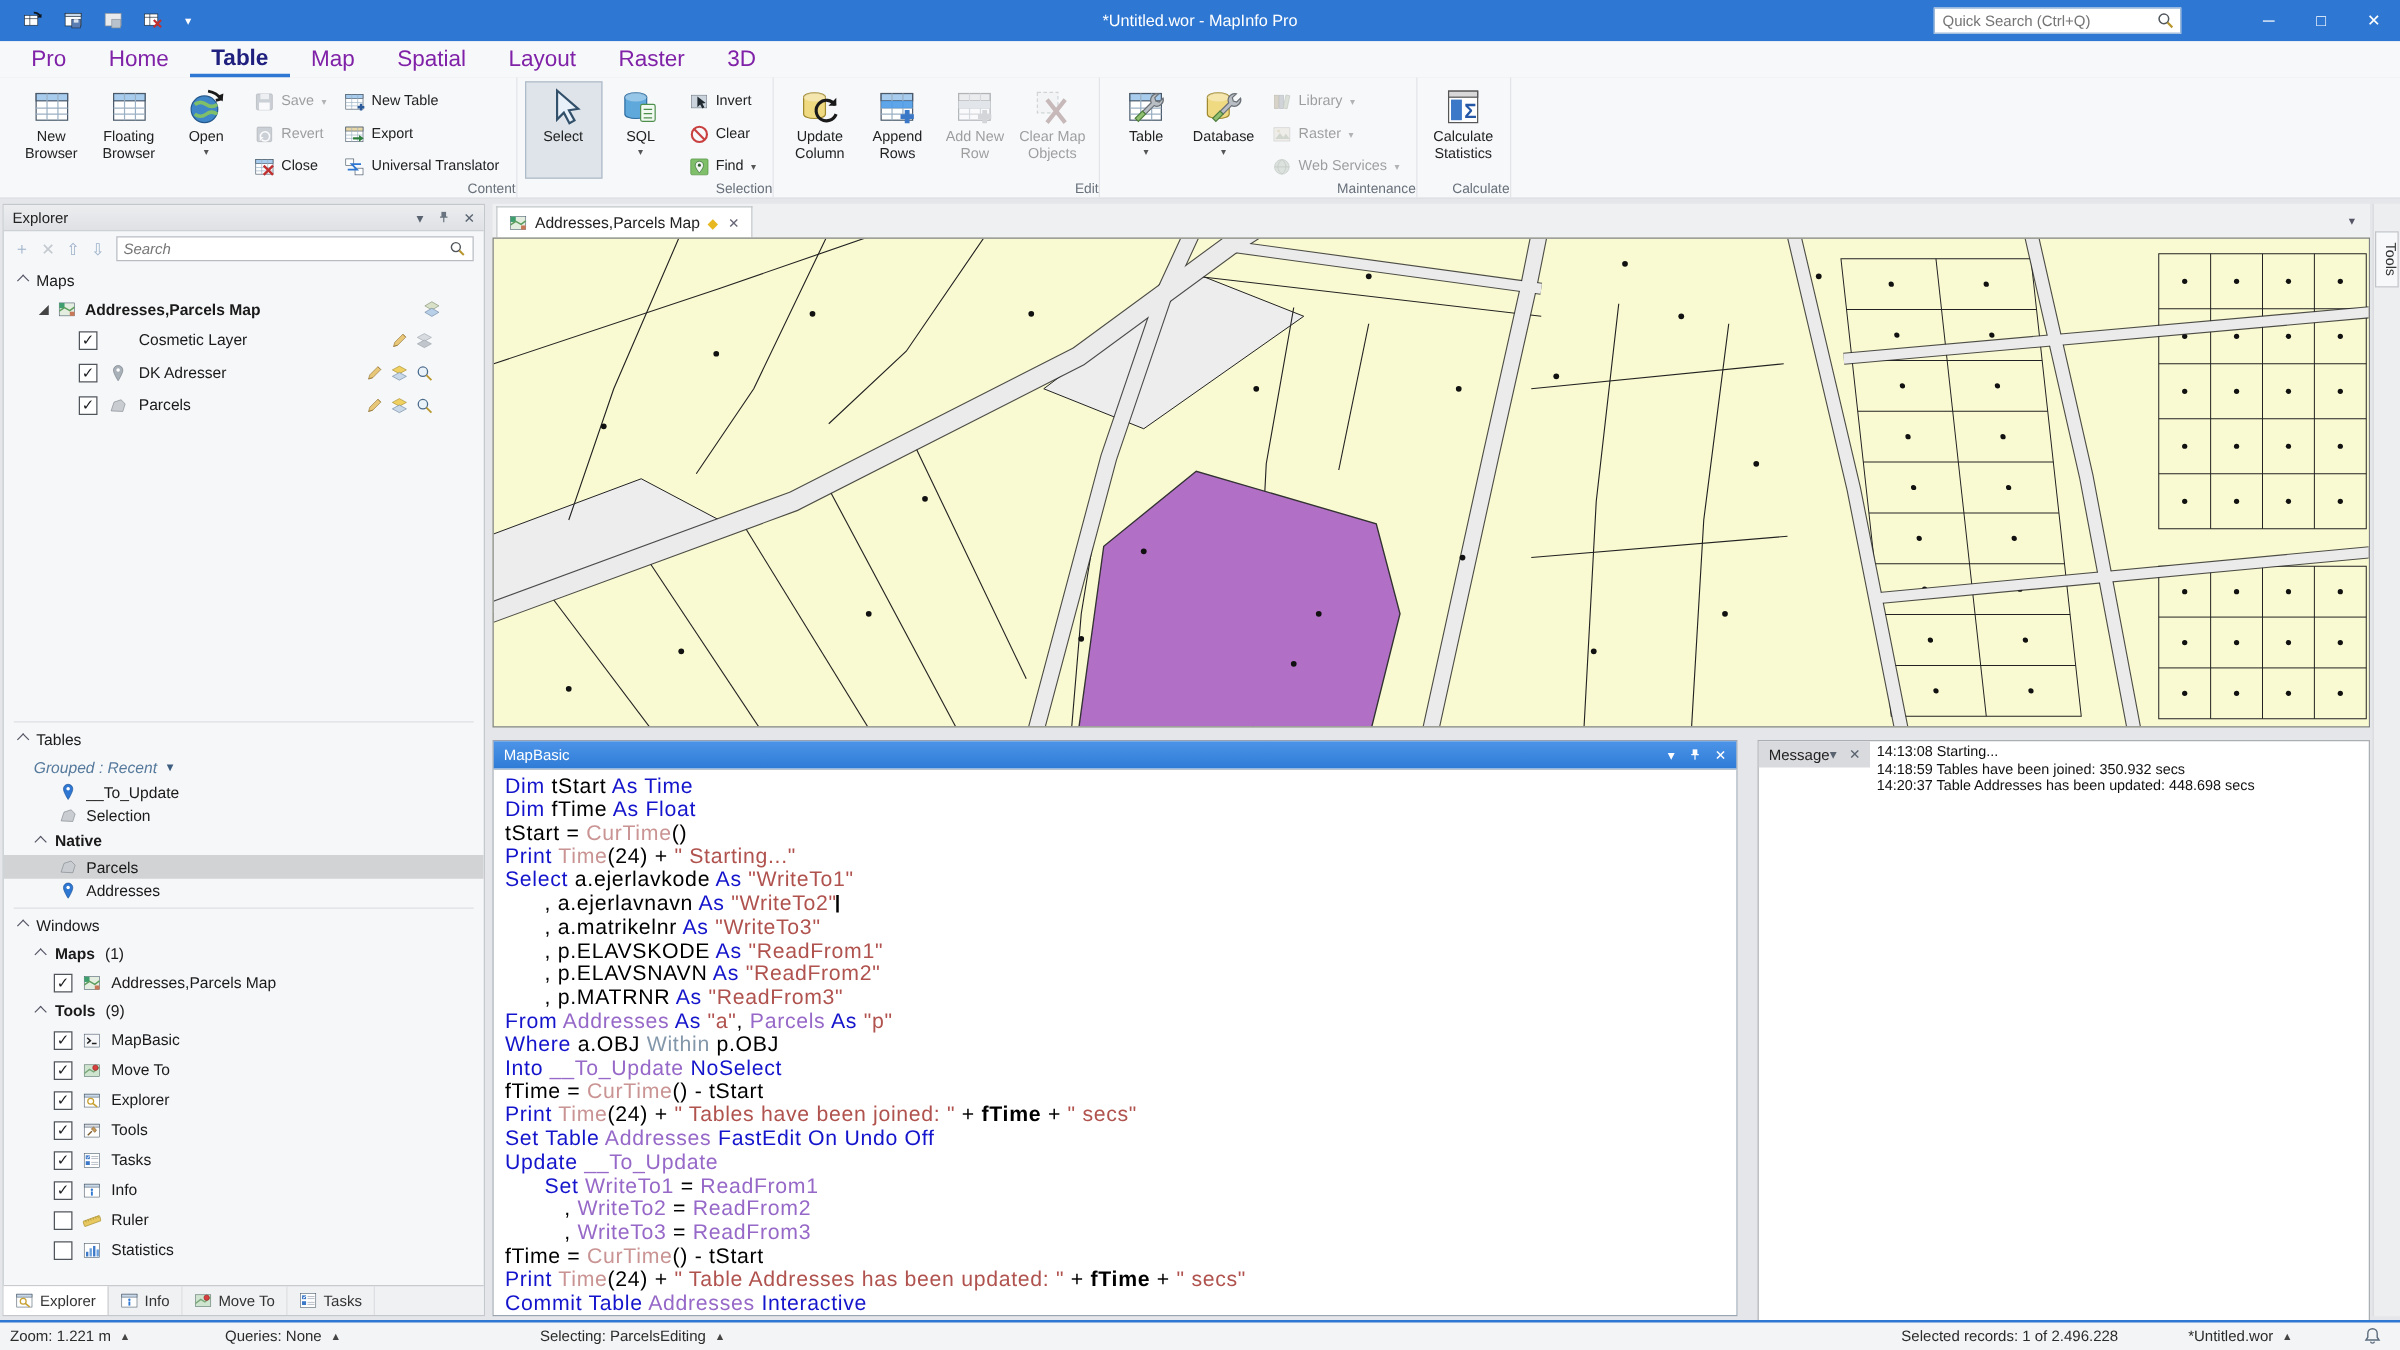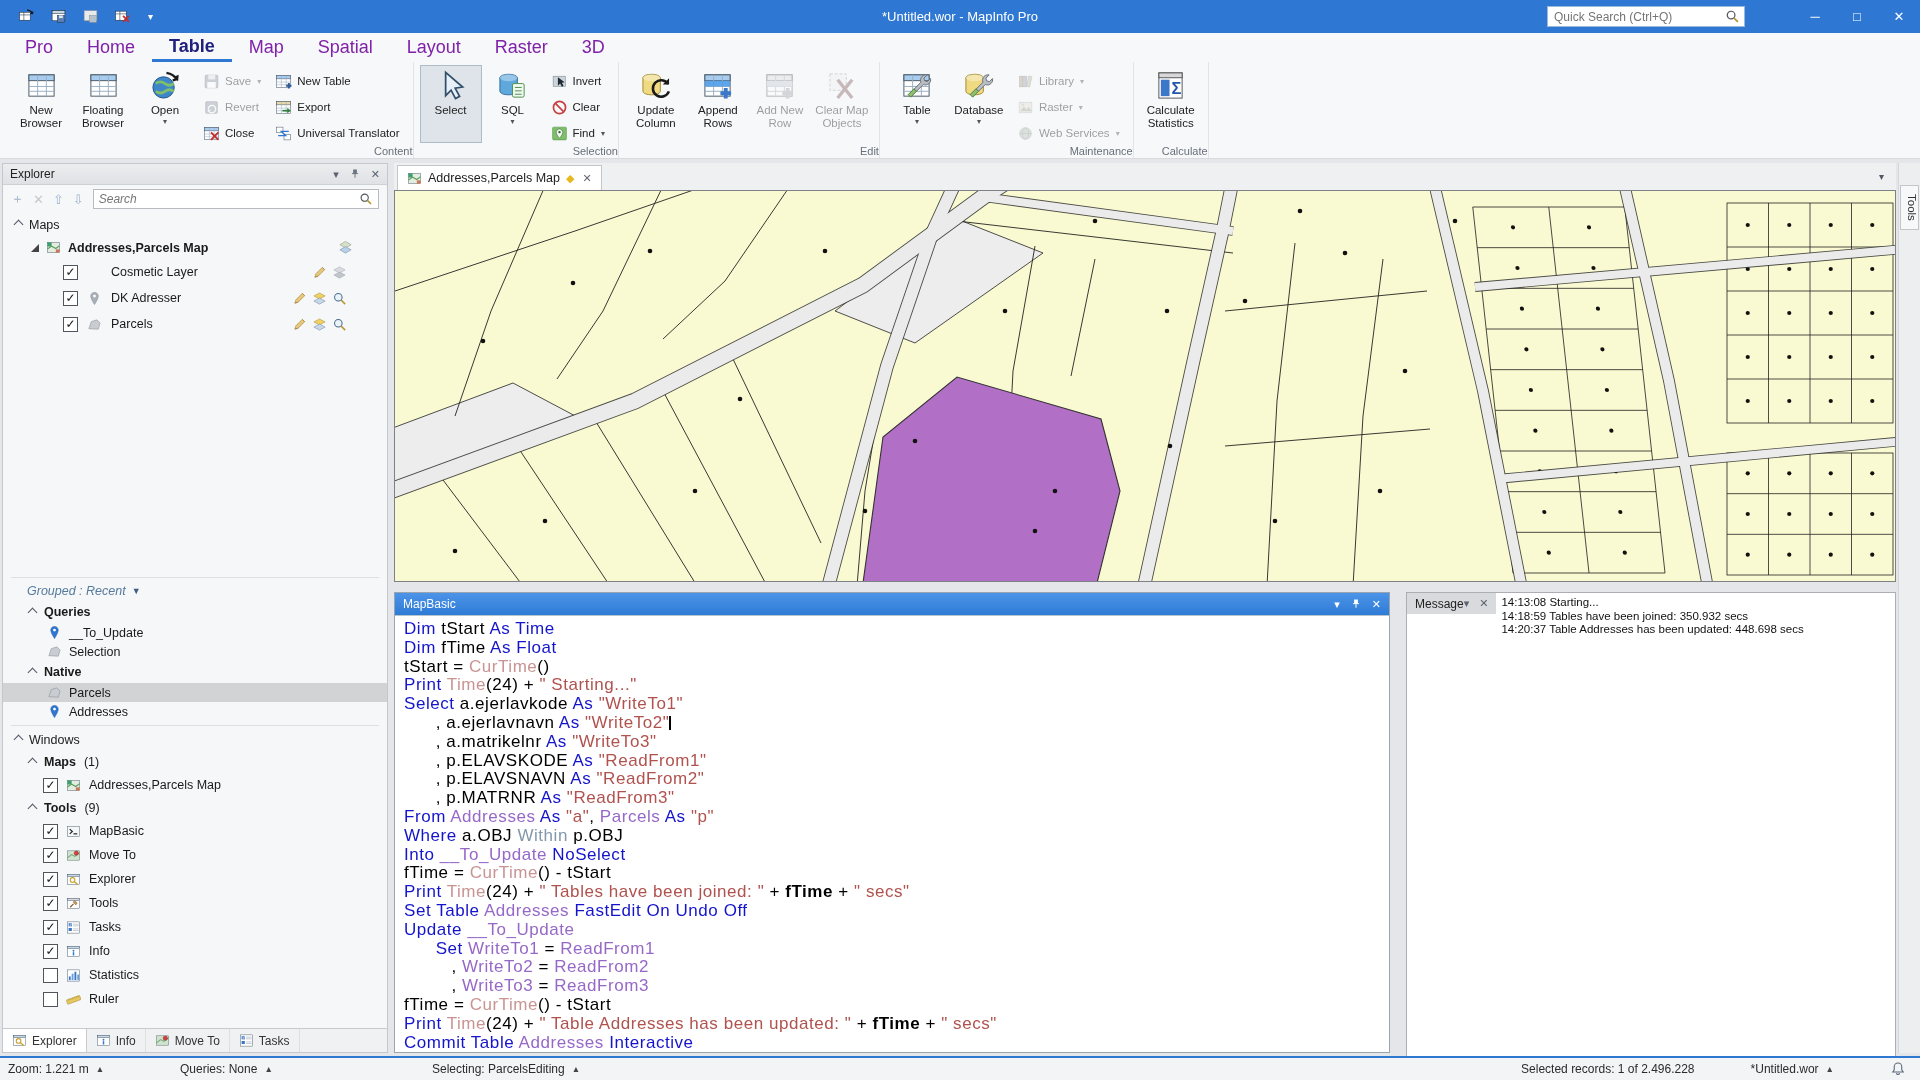--- a/index.html
+++ b/index.html
@@ -591,27 +591,27 @@
           <span>
             <svg viewBox="0 0 32 32">
               <circle cx="13.5" cy="13.5" r="8" fill="#EAF2FA" stroke="#4A6A8A" stroke-width="2.2"></circle>
               <path d="M19.5 19.5l8.5 8.5" stroke="#B8972E" stroke-width="3.2"></path>
             </svg>
           </span>
         </span>
       </div>
       <div style="height:236px"></div>
       <div class="sect-div"></div>
+      <div class="trow">
+        <span class="chev up"></span>
+        <span>Tables</span>
+      </div>
       <div class="grouped">
         <span>Grouped : Recent</span>
         <span class="gd">▼</span>
-      </div>
-      <div class="ghdr bold">
-        <span class="chev up"></span>
-        <span>Queries</span>
       </div>
       <div class="titem">
         <span class="ticon">
           <svg viewBox="0 0 32 32">
             <path d="M16 3c-4.4 0-8 3.5-8 7.9C8 16.8 16 29 16 29s8-12.2 8-18.1C24 6.5 20.4 3 16 3z" fill="#2E77D2" stroke="#1C4E90"></path>
             <circle cx="16" cy="10.8" r="3" fill="#fff"></circle>
           </svg>
         </span>
         <span>__To_Update</span>
       </div>
@@ -740,40 +740,40 @@
             <circle cx="16" cy="14.5" r="2" fill="#2E77D2"></circle>
             <rect x="14.4" y="17.5" width="3.2" height="7" fill="#2E77D2"></rect>
           </svg>
         </span>
         <span>Info</span>
       </div>
       <div class="witem">
         <span class="cb"></span>
         <span class="ticon">
           <svg viewBox="0 0 32 32">
+            <g transform="rotate(-20 16 16)">
+              <rect x="1" y="12" width="30" height="9.5" rx="1" fill="#E8C860" stroke="#A08828"></rect>
+              <path d="M6 12v3.4M10.5 12v3.4M15 12v3.4M19.5 12v3.4M24 12v3.4M28 12v3.4" stroke="#A08828"></path>
+            </g>
+          </svg>
+        </span>
+        <span>Ruler</span>
+      </div>
+      <div class="witem">
+        <span class="cb"></span>
+        <span class="ticon">
+          <svg viewBox="0 0 32 32">
             <rect x="3" y="4" width="26" height="24" fill="#fff" stroke="#4A5A6A"></rect>
             <rect x="6" y="18" width="4" height="8" fill="#3C78C8"></rect>
             <rect x="12" y="12" width="4" height="14" fill="#6AA0DC"></rect>
             <rect x="18" y="8" width="4" height="18" fill="#3C78C8"></rect>
             <rect x="24" y="14" width="4" height="12" fill="#6AA0DC"></rect>
           </svg>
         </span>
         <span>Statistics</span>
-      </div>
-      <div class="witem">
-        <span class="cb"></span>
-        <span class="ticon">
-          <svg viewBox="0 0 32 32">
-            <g transform="rotate(-20 16 16)">
-              <rect x="1" y="12" width="30" height="9.5" rx="1" fill="#E8C860" stroke="#A08828"></rect>
-              <path d="M6 12v3.4M10.5 12v3.4M15 12v3.4M19.5 12v3.4M24 12v3.4M28 12v3.4" stroke="#A08828"></path>
-            </g>
-          </svg>
-        </span>
-        <span>Ruler</span>
       </div>
     </div>
   <div id="exp-bottom">
       <div class="btab active">
         <span>
           <svg viewBox="0 0 32 32">
             <rect x="3" y="5" width="26" height="22" fill="#fff" stroke="#4A5A6A"></rect>
             <rect x="3" y="5" width="26" height="5" fill="#C8D8E8" stroke="#4A5A6A"></rect>
             <circle cx="14" cy="17" r="5" fill="none" stroke="#C8A030" stroke-width="2.2"></circle>
             <path d="M18 21l7 5.5" stroke="#C8A030" stroke-width="2.8"></path>

